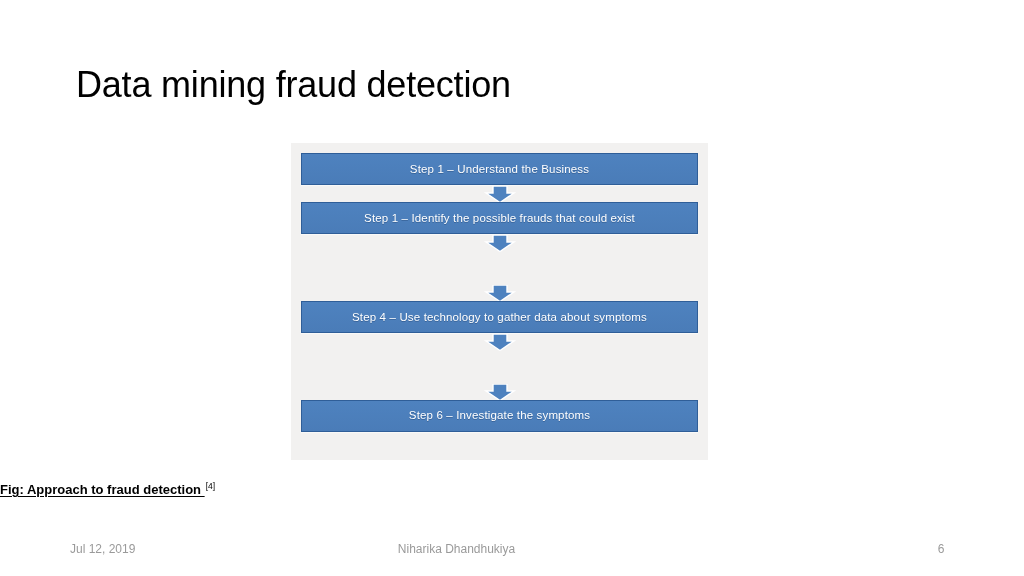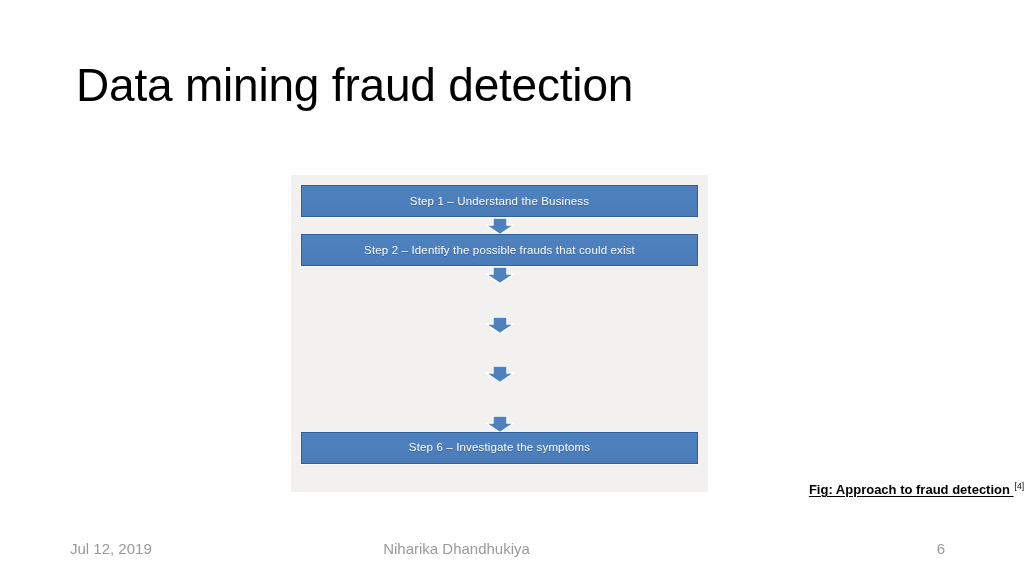--- a/index.html
+++ b/index.html
@@ -15,39 +15,38 @@
     font-family: "Liberation Sans", sans-serif;
     -webkit-font-smoothing: antialiased;
   }
 
   
   .slide-title {
     position: absolute;
     left: 76px;
     top: 57px;
     font-family: "Liberation Sans", sans-serif;
-    font-size: 46px;
+    font-size: 36px;
     line-height: 56px;
     font-weight: 400;
     color: #000000;
     letter-spacing: -0.2px;
     white-space: nowrap;
   }
 
   
   .figure-wrap {
     position: absolute;
     left: 291px;
     top: 143px;
     width: 417px;
     height: 317px;
     background: #f2f1f0;
     box-sizing: border-box;
     padding: 10px 5px 10px 5px;
-    margin-top: 32px;
   }
 
   .flow {
     position: relative;
     width: 100%;
     height: 100%;
   }
 
   .flow-row {
     position: relative;
@@ -95,22 +94,22 @@
     display: block;
     width: 34px;
     height: 17px;
   }
 
   
   .figure-caption {
     position: absolute;
     left: 0;
     top: 478px;
-    width: 1024px;
-    text-align: right;
+    width: 828px;
+    text-align: left;
     font-family: "Liberation Sans", sans-serif;
     font-size: 13px;
     line-height: 17px;
     color: #000000;
   }
   .caption-main {
     font-weight: bold;
     text-decoration: underline;
     text-underline-offset: 2px;
   }
@@ -126,21 +125,21 @@
   .footer {
     position: absolute;
     left: 0;
     top: 541px;
     width: 1024px;
     height: 18px;
   }
   .footer-item {
     position: absolute;
     font-family: "Liberation Sans", sans-serif;
-    font-size: 15px;
+    font-size: 12px;
     line-height: 16px;
     color: #9a9a9a;
     white-space: nowrap;
   }
   .footer-date  { left: 70px; }
   .footer-name  { left: 0; width: 913px; text-align: center; }
   .footer-page  { left: 0; width: 1024px; text-align: center; }
   .footer-page span { position: relative; left: 429px; }
 </style>
 </head>
@@ -157,38 +156,41 @@
       </div>
       <div class="flow-arrow">
         <svg viewBox="0 0 34 17" xmlns="http://www.w3.org/2000/svg">
           <polygon points="10,0 24,0 24,7 31,7 17,16.5 3,7 10,7" fill="#4e82bf" stroke="#ffffff" stroke-width="1.4"></polygon>
         </svg>
       </div>
     </div>
 
     <div class="flow-row">
       <div class="flow-box">
-        <span class="flow-box-label">Step 2 – Identify the possible frauds that could exist</span>
-      </div>
-      <div class="flow-arrow">
-        <svg viewBox="0 0 34 17" xmlns="http://www.w3.org/2000/svg">
-          <polygon points="10,0 24,0 24,7 31,7 17,16.5 3,7 10,7" fill="#4e82bf" stroke="#ffffff" stroke-width="1.4"></polygon>
-        </svg>
-      </div>
-    </div>
-
-    <div class="flow-row">
-      <div class="flow-arrow">
-        <svg viewBox="0 0 34 17" xmlns="http://www.w3.org/2000/svg">
-          <polygon points="10,0 24,0 24,7 31,7 17,16.5 3,7 10,7" fill="#4e82bf" stroke="#ffffff" stroke-width="1.4"></polygon>
-        </svg>
-      </div>
-    </div>
-
-    <div class="flow-row">
+        <span class="flow-box-label">Step 1 – Identify the possible frauds that could exist</span>
+      </div>
+      <div class="flow-arrow">
+        <svg viewBox="0 0 34 17" xmlns="http://www.w3.org/2000/svg">
+          <polygon points="10,0 24,0 24,7 31,7 17,16.5 3,7 10,7" fill="#4e82bf" stroke="#ffffff" stroke-width="1.4"></polygon>
+        </svg>
+      </div>
+    </div>
+
+    <div class="flow-row">
+      <div class="flow-arrow">
+        <svg viewBox="0 0 34 17" xmlns="http://www.w3.org/2000/svg">
+          <polygon points="10,0 24,0 24,7 31,7 17,16.5 3,7 10,7" fill="#4e82bf" stroke="#ffffff" stroke-width="1.4"></polygon>
+        </svg>
+      </div>
+    </div>
+
+    <div class="flow-row">
+      <div class="flow-box">
+        <span class="flow-box-label">Step 4 – Use technology to gather data about symptoms</span>
+      </div>
       <div class="flow-arrow">
         <svg viewBox="0 0 34 17" xmlns="http://www.w3.org/2000/svg">
           <polygon points="10,0 24,0 24,7 31,7 17,16.5 3,7 10,7" fill="#4e82bf" stroke="#ffffff" stroke-width="1.4"></polygon>
         </svg>
       </div>
     </div>
 
     <div class="flow-row">
       <div class="flow-arrow">
         <svg viewBox="0 0 34 17" xmlns="http://www.w3.org/2000/svg">

